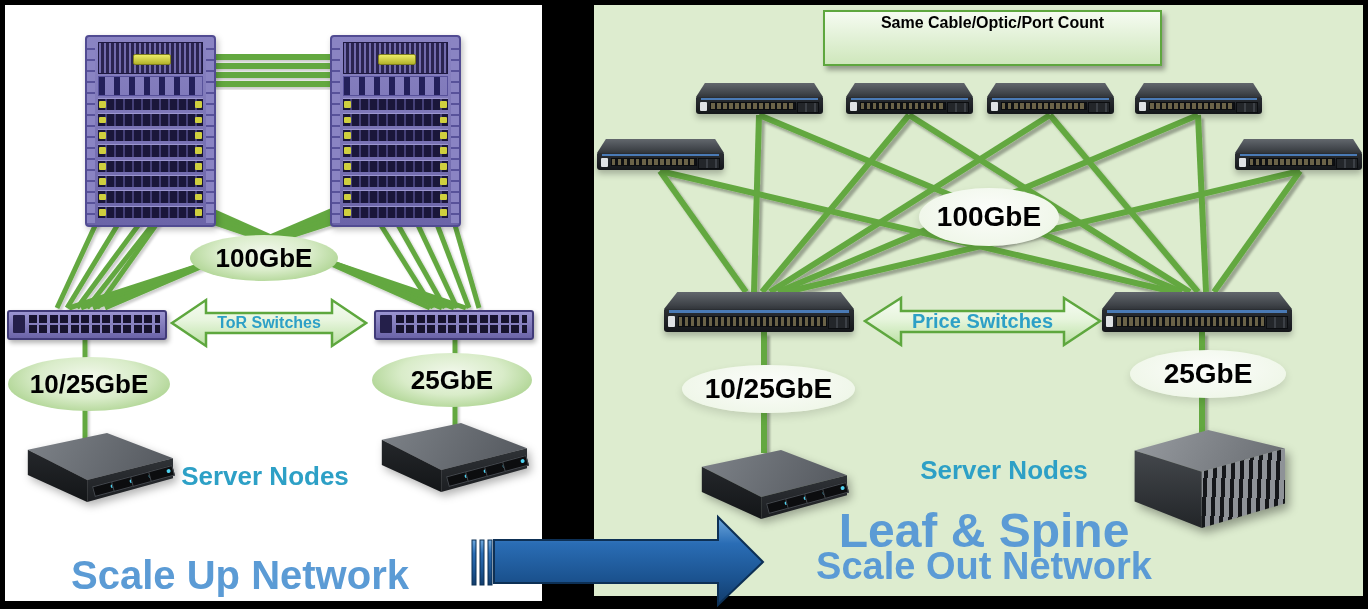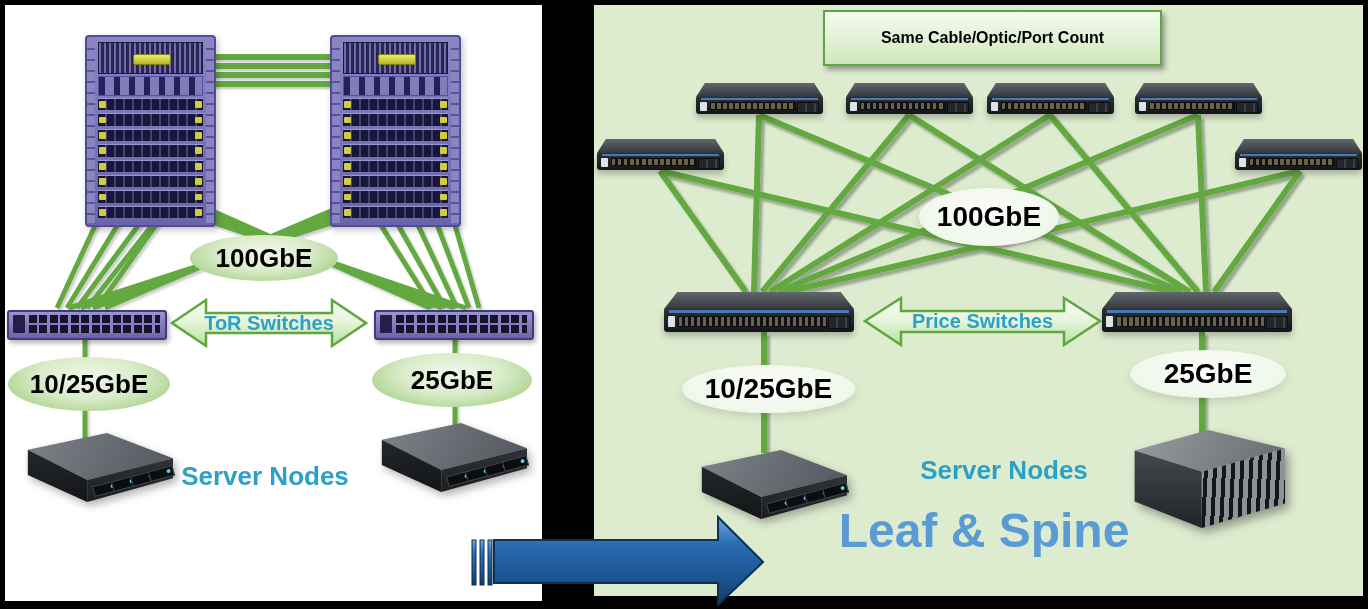--- a/index.html
+++ b/index.html
@@ -87,21 +87,21 @@
         color:#000;font-weight:bold;}
   .nete.green{background:radial-gradient(ellipse at 50% 38%,#f2f8ec 0%,#d9ecc9 45%,#aad28d 82%,#92c174 100%);}
   .nete.pale{background:radial-gradient(ellipse at 50% 40%,#fcfdfb 0%,#f0f7ea 70%,#e4f0da 100%);
         box-shadow:0 4px 8px rgba(0,0,0,.12);}
 
   
   .lbl{position:absolute;font-weight:bold;text-align:center;}
   .teal{color:#2da0c6;}
   .title{color:#5b9bd5;font-weight:bold;text-align:center;}
   .banner{position:absolute;border:2px solid #5ea73e;background:linear-gradient(#f5fbf1,#cfe7bc);
-        box-shadow:3px 4px 5px rgba(0,0,0,.35);display:flex;flex-direction:column;justify-content:center;
+        box-shadow:3px 4px 5px rgba(0,0,0,.35);display:flex;flex-direction:row;justify-content:center;
         text-align:center;font-weight:bold;color:#000;font-size:16px;line-height:1.4;}
   .dbl-arrow{position:absolute;}
   .dbl-arrow .txt{position:absolute;inset:0;display:flex;align-items:center;justify-content:center;
         font-weight:bold;}
 </style>
 </head>
 <body>
 
 <div class="stage">
 
@@ -193,21 +193,21 @@
       <svg width="198" height="54" viewBox="0 0 198 54">
         <defs>
           <linearGradient id="gArrL" x1="0" y1="0" x2="0" y2="1">
             <stop offset="0" stop-color="#f7fcf4"></stop>
               <stop offset="0.45" stop-color="#e7f5dd"></stop>
             <stop offset="1" stop-color="#b9e0a1"></stop>
           </linearGradient>
         </defs>
         <polygon points="2,27 36,4 36,17 162,17 162,4 196,27 162,50 162,37 36,37 36,50" fill="url(#gArrL)" stroke="#5ea73e" stroke-width="2.5"></polygon>
       </svg>
-      <div class="txt teal" style="font-size:20px;">ToR Switches</div>
+      <div class="txt teal" style="font-size:16px;">ToR Switches</div>
     </div>
 
     <div class="nete green" style="left:3px;top:352px;width:162px;height:54px;font-size:26px;">
       <span>10/25GbE</span>
     </div>
     <div class="nete green" style="left:367px;top:348px;width:160px;height:54px;font-size:26px;">
       <span>25GbE</span>
     </div>
 
     <div class="server1u" style="left:3px;top:428px;">
@@ -224,20 +224,21 @@
         <div class="s-left"></div>
         <div class="s-front"></div>
       <div class="bay" style="left:85px;top:50px;"></div>
       <div class="bay" style="left:104px;top:45px;"></div>
       <div class="bay" style="left:123px;top:40px;"></div>
       <div class="bay" style="left:141px;top:35px;"></div>
     </div>
 
     <div class="lbl teal" style="left:150px;top:456px;width:220px;font-size:26px;">Server Nodes</div>
 
+    <div class="title" style="left:35px;top:548px;width:400px;font-size:40px;position:absolute;">Scale Up Network</div>
   </section>
 
   <section class="panel right">
 
     <svg class="mesh" width="769" height="591" viewBox="0 0 769 591">
       <defs>
         <filter id="shR" x="-20%" y="-20%" width="140%" height="140%">
           <feDropShadow dx="3" dy="3.5" stdDeviation="1.2" flood-color="#000000" flood-opacity="0.3"></feDropShadow>
         </filter>
       </defs>
@@ -365,20 +366,21 @@
     </div>
     <div class="tower" style="left:531px;top:423px;">
       <div class="t-top"></div>
         <div class="t-left"></div>
         <div class="t-front"></div>
     </div>
 
     <div class="lbl teal" style="left:300px;top:450px;width:220px;font-size:26px;">Server Nodes</div>
 
     <div class="title" style="left:130px;top:498px;width:520px;font-size:48px;position:absolute;">Leaf &amp; Spine</div>
+    <div class="title" style="left:130px;top:540px;width:520px;font-size:38px;position:absolute;">Scale Out Network</div>
   </section>
 
   <svg class="abs" style="left:460px;top:505px;" width="315" height="104" viewBox="0 0 315 104">
     <defs>
       <linearGradient id="gBlue" x1="0" y1="0" x2="0" y2="1">
         <stop offset="0" stop-color="#6fa8dc"></stop>
         <stop offset="0.3" stop-color="#2a6db5"></stop>
         <stop offset="0.7" stop-color="#1b5390"></stop>
         <stop offset="1" stop-color="#123c6b"></stop>
       </linearGradient>

